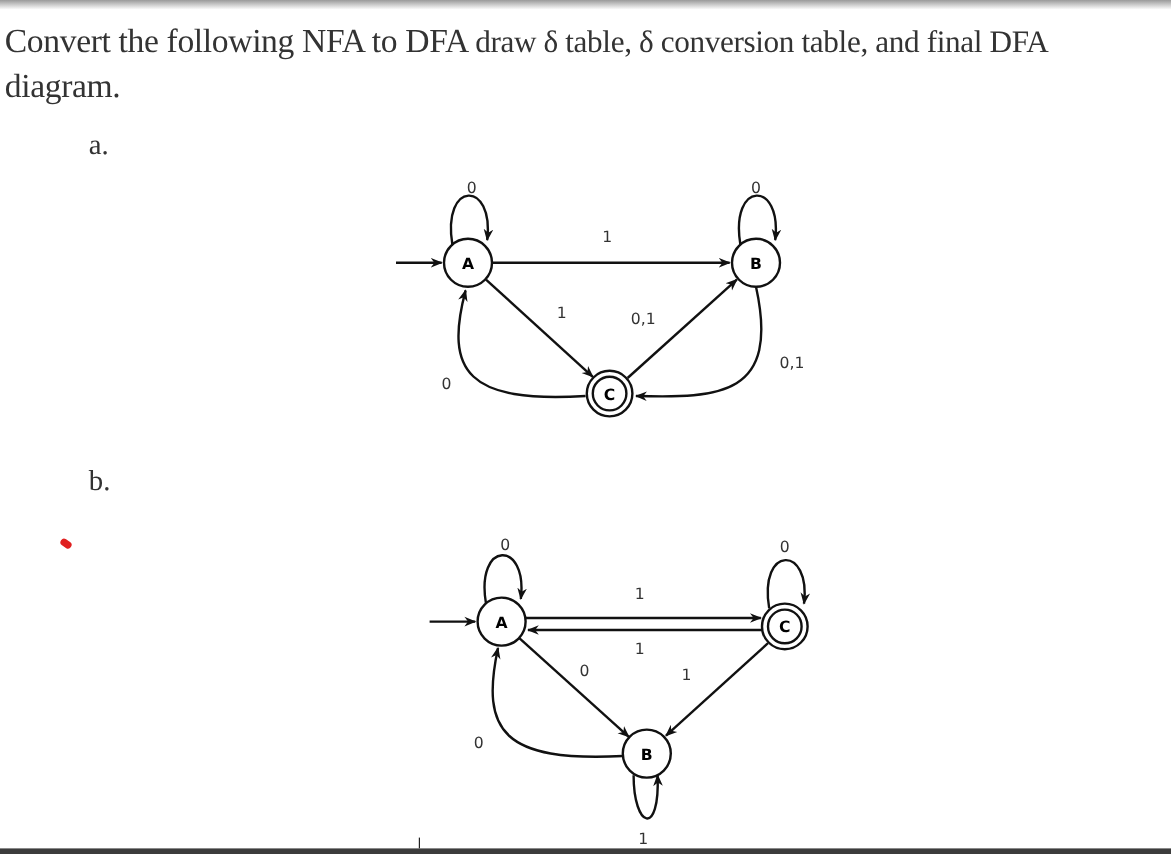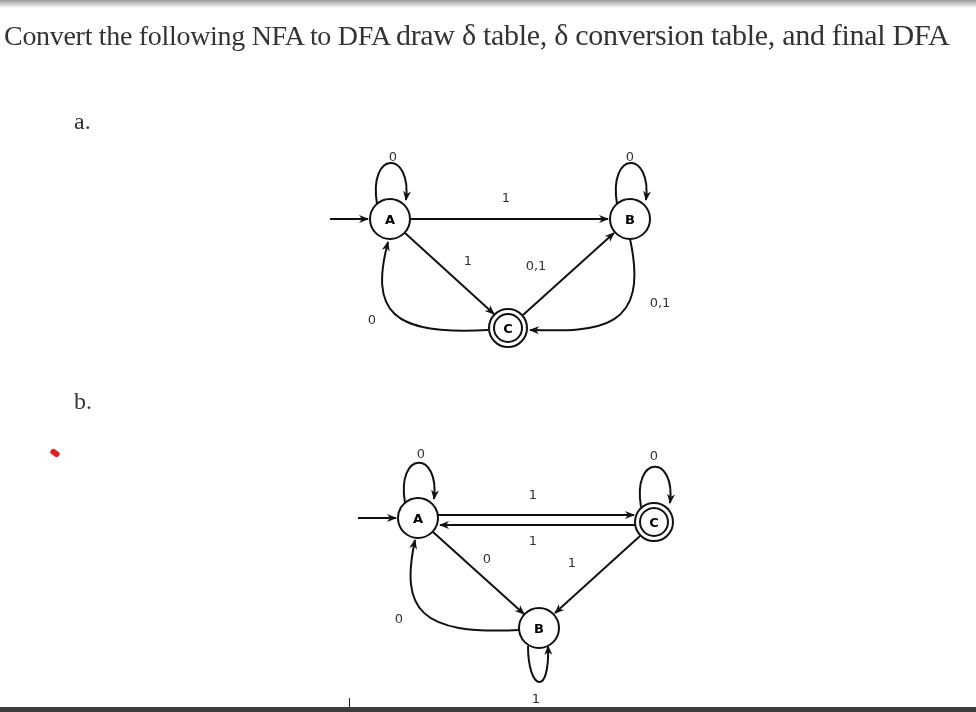--- a/index.html
+++ b/index.html
@@ -10,21 +10,21 @@
     color: #333333;
   }
   .top-shadow {
     position: absolute; left: 0; top: 0; width: 976px; height: 8px;
     background: linear-gradient(#9a9a9a, #ffffff);
   }
   .question {
     position: absolute; left: 4px; top: 16px; width: 960px;
     font-size: 28px; line-height: 38px; letter-spacing: -0.3px;
   }
-  .question .small { font-size: 30px; }
+  .question .small { font-size: 26px; }
   .part-label {
     position: absolute; font-size: 24px; color: #333;
   }
   .diagram { position: absolute; }
   .diagram text { font-family: "DejaVu Sans", sans-serif; }
   .state-label { font-weight: bold; font-size: 13px; }
   .edge-label { font-size: 13px; fill: #333; }
   .red-mark {
     position: absolute; left: 50px; top: 450px; width: 10px; height: 6px;
     background: #e02020; border-radius: 4px; transform: rotate(35deg);
@@ -39,20 +39,21 @@
   }
 </style>
 </head>
 <body>
 
 <div class="top-shadow"></div>
 
 <div class="question">
   <span>Convert the following NFA to DFA</span>
   <span class="small">draw δ table, δ conversion table, and final DFA</span><br>
+  <span>diagram.</span>
 </div>
 
 <div class="part-label" style="left:74px; top:108px;">a.</div>
 <div class="part-label" style="left:74px; top:388px;">b.</div>
 
 <svg class="diagram" style="left:320px; top:140px;" width="360" height="220" viewBox="0 0 360 220">
   <defs>
     <marker id="arr" markerWidth="10" markerHeight="10" refX="9" refY="5" orient="auto" markerUnits="userSpaceOnUse">
       <path d="M0,1 L10,5 L0,9 L3,5 Z" fill="#111"></path>
     </marker>

